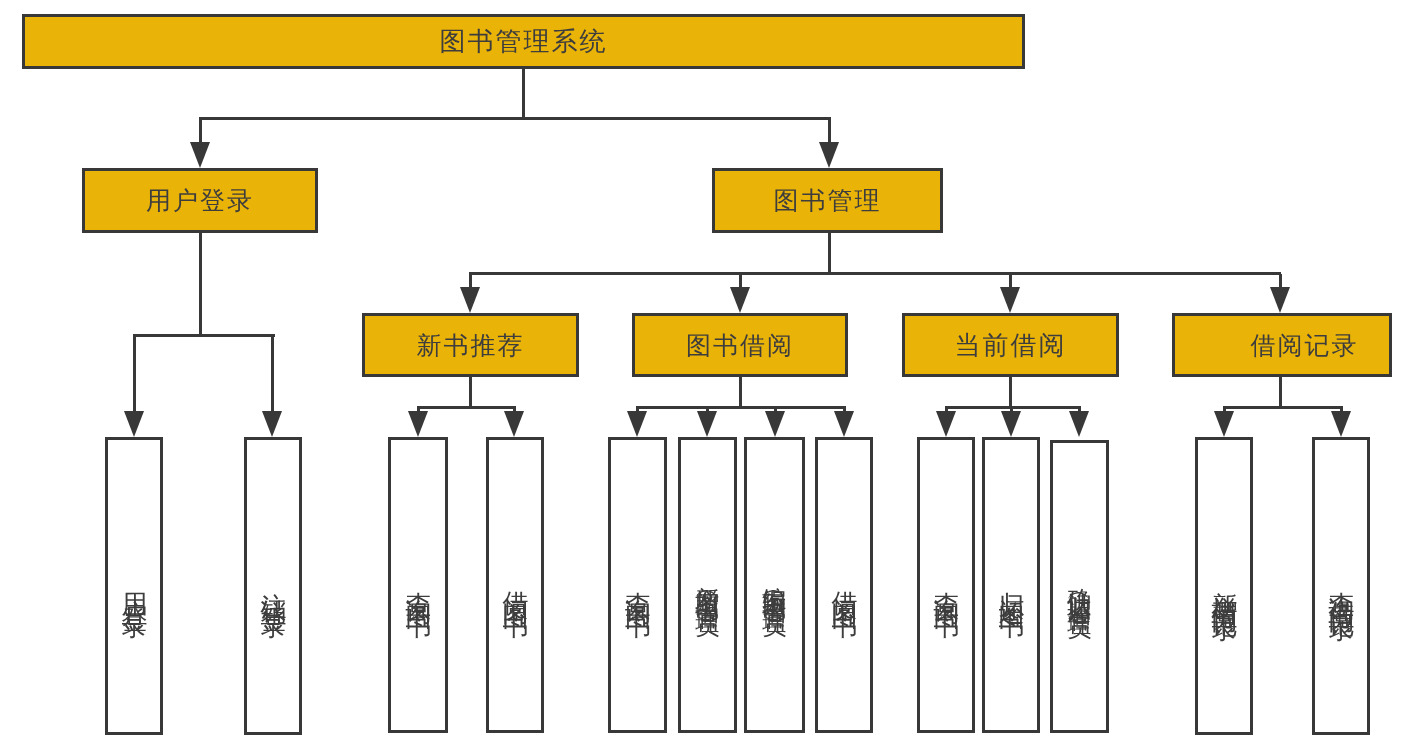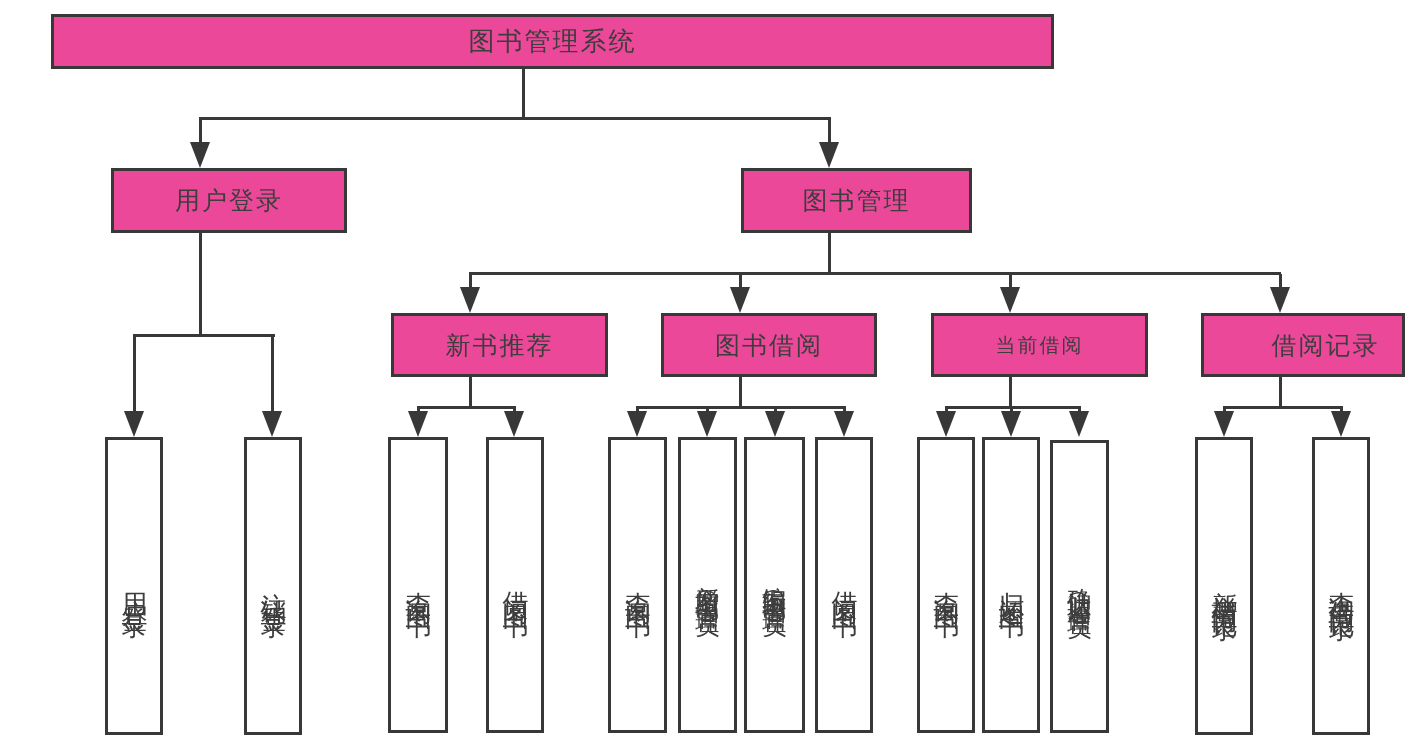--- a/index.html
+++ b/index.html
@@ -6,26 +6,25 @@
   #canvas{
     position:relative;
     width:1405px;height:747px;
     background:#ffffff;
     font-family:"Liberation Sans",sans-serif;
     overflow:hidden;
   }
   .hnode{
     position:absolute;
     border:3px solid #383838;
-    background:#ec4899;
+    background:#eab308;
     box-sizing:border-box;
     display:flex;align-items:center;justify-content:center;
     color:#3d3d3d;
     letter-spacing:2px;
-    margin-left:29px;
   }
   .leaf{
     position:absolute;
     border:3px solid #383838;
     background:#ffffff;
     box-sizing:border-box;
     display:flex;align-items:center;justify-content:center;
   }
   .vtext{
     writing-mode:vertical-lr;
@@ -127,23 +126,23 @@
   <div class="hnode" style="left:22px;top:14px;width:1003px;height:55px;font-size:26px;">图书管理系统</div>
 
   <div class="hnode" style="left:82px;top:168px;width:236px;height:65px;font-size:25px;">用户登录</div>
 
   <div class="hnode" style="left:712px;top:168px;width:231px;height:65px;font-size:25px;">图书管理</div>
 
   <div class="hnode" style="left:632px;top:313px;width:216px;height:64px;font-size:25px;">图书借阅</div>
 
   <div class="hnode" style="left:362px;top:313px;width:217px;height:64px;font-size:25px;">新书推荐</div>
 
-  <div class="hnode" style="left:902px;top:313px;width:217px;height:64px;font-size:20px;">当前借阅</div>
+  <div class="hnode" style="left:902px;top:313px;width:217px;height:64px;font-size:26px;">当前借阅</div>
 
-  <div class="hnode" style="left:1172px;top:313px;width:204px;height:64px;font-size:25px;padding-left:45px;">借阅记录</div>
+  <div class="hnode" style="left:1172px;top:313px;width:220px;height:64px;font-size:25px;padding-left:45px;">借阅记录</div>
 
   <div class="leaf" style="left:105px;top:437px;width:58px;height:298px;">
     <span class="vtext">用户登录</span>
   </div>
   <div class="leaf" style="left:244px;top:437px;width:58px;height:298px;">
     <span class="vtext">注销登录</span>
   </div>
 
   <div class="leaf" style="left:388px;top:437px;width:60px;height:296px;">
     <span class="vtext">查询图书</span>

